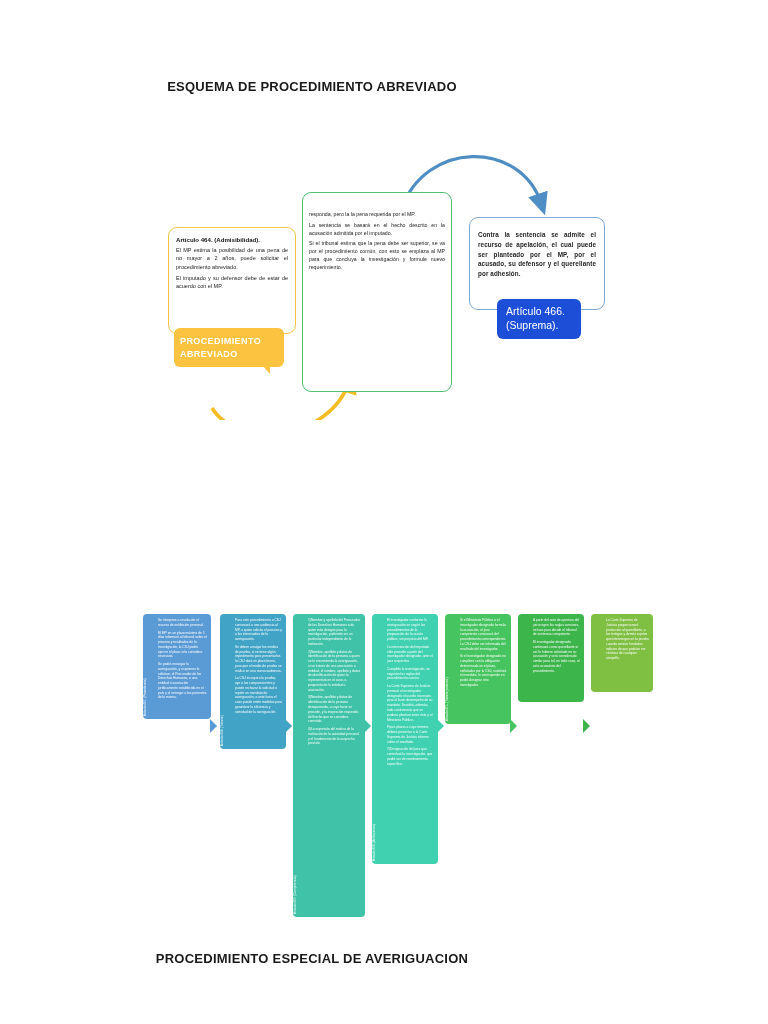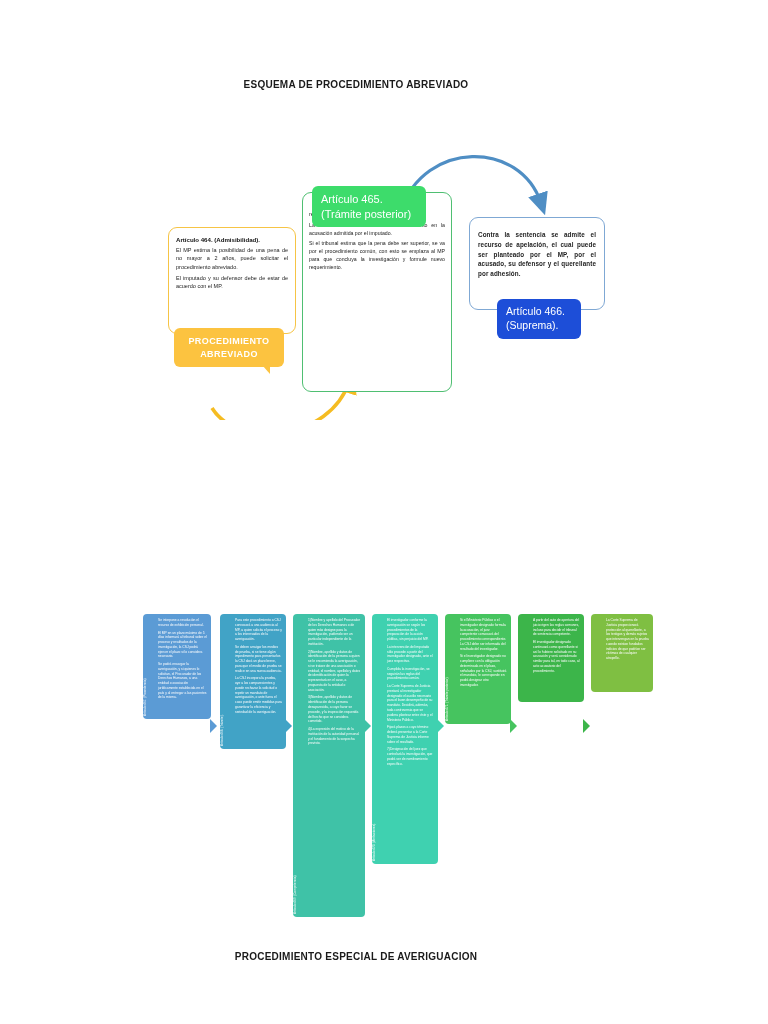--- a/index.html
+++ b/index.html
@@ -15,25 +15,24 @@
     font-family: "Liberation Sans", sans-serif;
     color: #111111;
   }
 
   
   .page-title {
     position: absolute;
     left: 0;
     width: 624px;
     text-align: center;
-    font-size: 10px;
+    font-size: 13px;
     font-weight: bold;
     letter-spacing: 0.25px;
     color: #1a1a1a;
-    margin-left: 44px;
   }
   #title-top { top: 79px; }
   #title-bottom { top: 951px; }
 
   
   #top-diagram {
     position: absolute;
     left: 0;
     top: 120px;
     width: 768px;
@@ -145,21 +144,21 @@
     left: 174px;
     top: 208px;
     width: 110px;
     height: 39px;
     background: #fcc340;
     padding: 0 6px;
     font-size: 9px;
     font-weight: bold;
     letter-spacing: 0.4px;
     text-align: center;
-    align-items: center;
+    align-items: flex-start;
     line-height: 1.38;
   }
   
   #label-proc::after {
     content: "";
     position: absolute;
     right: 14px;
     bottom: -7px;
     border-left: 8px solid transparent;
     border-right: 0 solid transparent;
@@ -250,24 +249,20 @@
       <p>Si el tribunal estima que la pena debe ser superior, se va por el procedimiento común, con esto se emplaza al MP para que concluya la investigación y formule nuevo requerimiento.</p>
     </div>
   </div>
 
   <div class="card" id="card-466">
     <div class="card-body">
       <p>Contra la sentencia se admite el recurso de apelación, el cual puede ser planteado por el MP, por el acusado, su defensor y el querellante por adhesión.</p>
     </div>
   </div>
 
-  <div class="label-chip" id="label-465">
-    <span class="l1">Artículo 465.</span>
-    <span class="l2">(Trámite posterior)</span>
-  </div>
 
   <div class="label-chip" id="label-466">
     <span class="l1">Artículo 466.</span>
     <span class="l2">(Suprema).</span>
   </div>
 
   <div class="label-chip" id="label-proc">
     <span class="l1">PROCEDIMIENTO</span>
     <span class="l2">ABREVIADO</span>
   </div>

